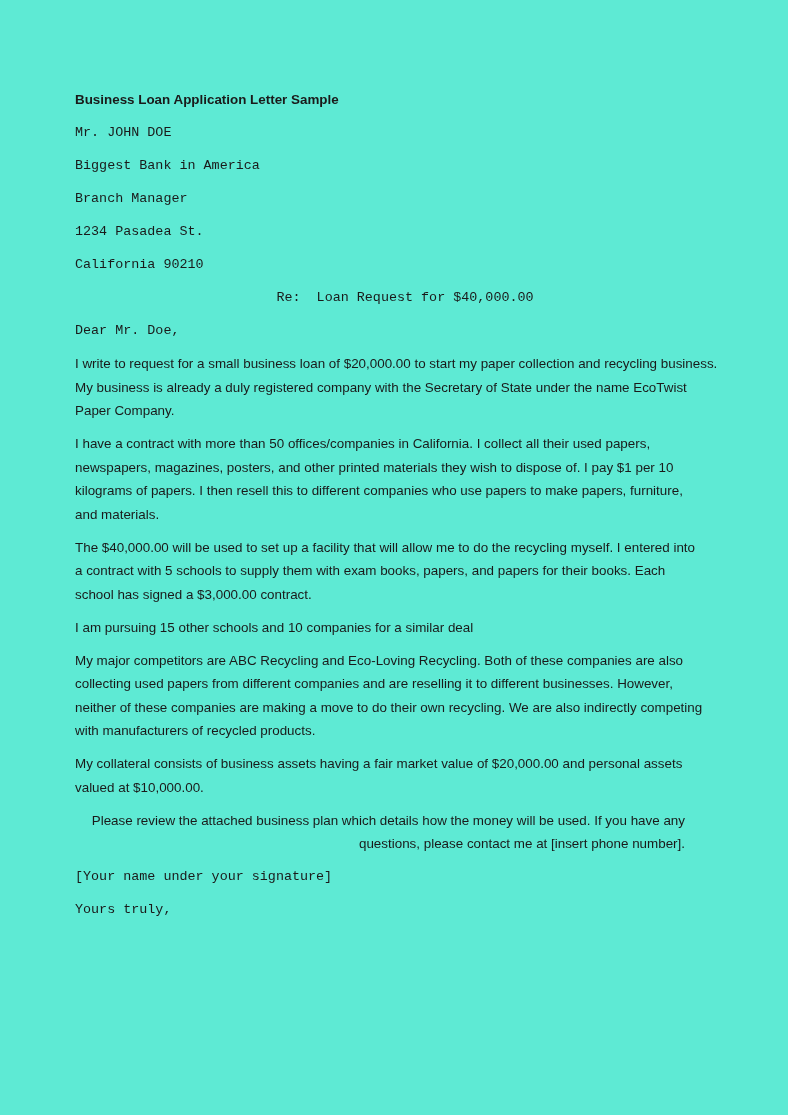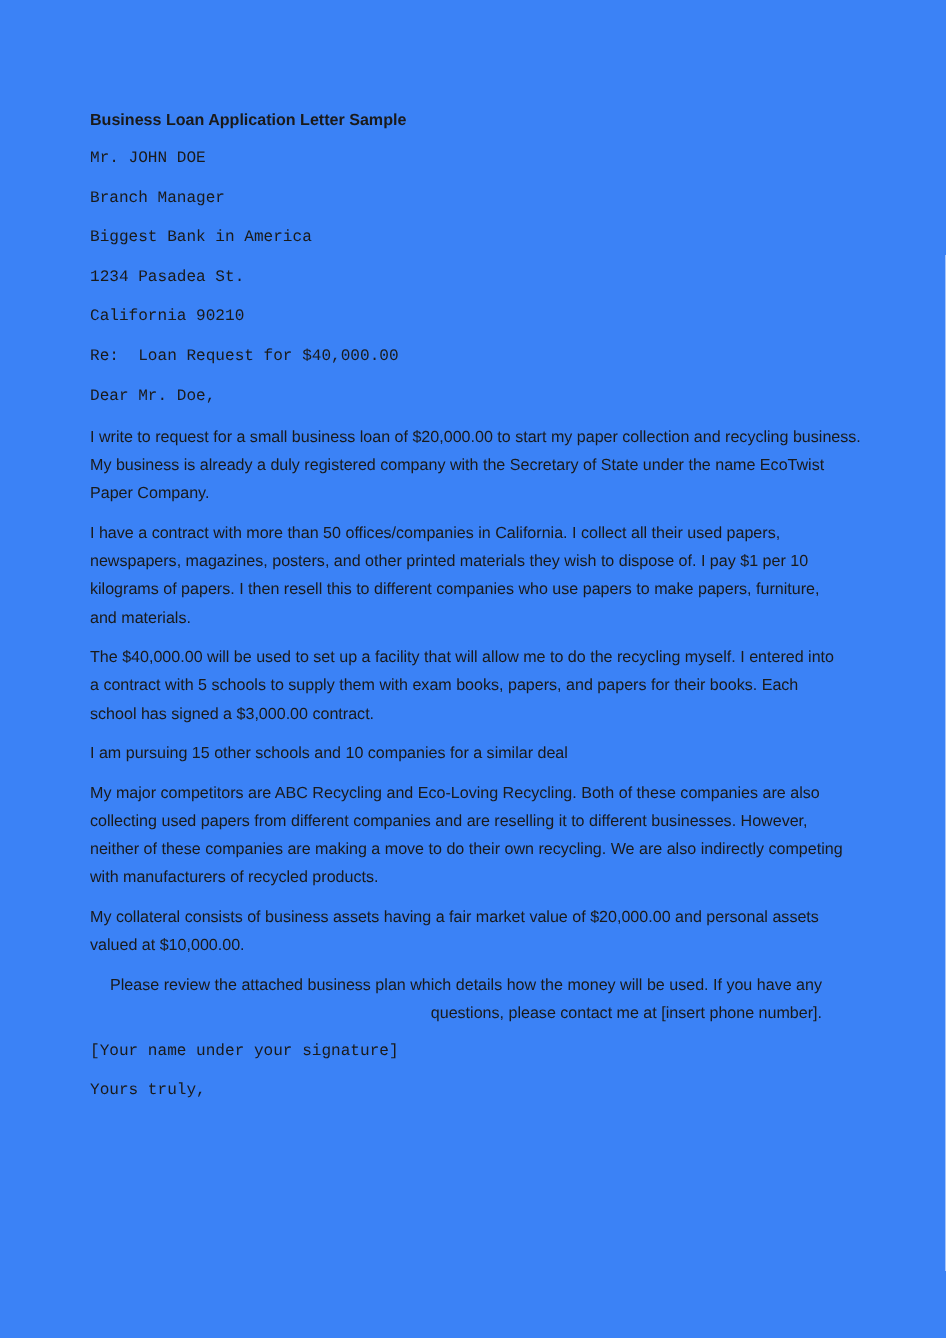--- a/index.html
+++ b/index.html
@@ -14,21 +14,21 @@
       overflow: hidden;
       font-family: "Liberation Sans", sans-serif;
       color: #1a1a1a;
     }
     .page {
       position: absolute;
       left: 0;
       top: 0;
       width: 788px;
       height: 1115px;
-      background: #3b82f6;
+      background: #5eead4;
     }
     .content {
       position: absolute;
       left: 75px;
       top: 88px;
       width: 660px;
       font-size: 13.4px;
       line-height: 23.5px;
     }
     .title {
@@ -44,26 +44,26 @@
     }
   </style>
 </head>
 <body>
 
 <div class="page">
   <div class="content">
     <div class="title">Business Loan Application Letter Sample</div>
 
     <div class="line">Mr. JOHN DOE</div>
+    <div class="line">Biggest Bank in America</div>
     <div class="line">Branch Manager</div>
-    <div class="line">Biggest Bank in America</div>
     <div class="line">1234 Pasadea St.</div>
     <div class="line">California 90210</div>
 
-    <div class="line" style="white-space: pre;">Re:  Loan Request for $40,000.00</div>
+    <div class="line" style="white-space: pre; text-align: center;">Re:  Loan Request for $40,000.00</div>
     <div class="line">Dear Mr. Doe,</div>
 
     <div class="para" style="width: 648px;">I write to request for a small business loan of $20,000.00 to start my paper collection and recycling business. My business is already a duly registered company with the Secretary of State under the name EcoTwist Paper Company.</div>
     <div class="para" style="width: 630px;">I have a contract with more than 50 offices/companies in California. I collect all their used papers, newspapers, magazines, posters, and other printed materials they wish to dispose of. I pay $1 per 10 kilograms of papers. I then resell this to different companies who use papers to make papers, furniture, and materials.</div>
     <div class="para" style="width: 630px;">The $40,000.00 will be used to set up a facility that will allow me to do the recycling myself. I entered into a contract with 5 schools to supply them with exam books, papers, and papers for their books. Each school has signed a $3,000.00 contract.</div>
     <div class="para">I am pursuing 15 other schools and 10 companies for a similar deal</div>
     <div class="para" style="width: 640px;">My major competitors are ABC Recycling and Eco-Loving Recycling. Both of these companies are also collecting used papers from different companies and are reselling it to different businesses. However, neither of these companies are making a move to do their own recycling. We are also indirectly competing with manufacturers of recycled products.</div>
     <div class="para" style="width: 620px;">My collateral consists of business assets having a fair market value of $20,000.00 and personal assets valued at $10,000.00.</div>
     <div class="para" style="width: 610px; text-align: right;">Please review the attached business plan which details how the money will be used. If you have any questions, please contact me at [insert phone number].</div>
 

